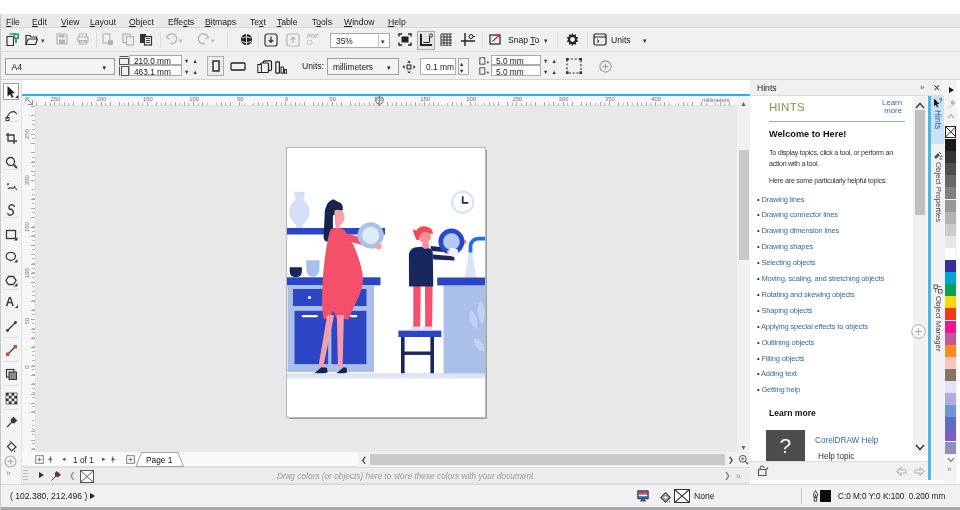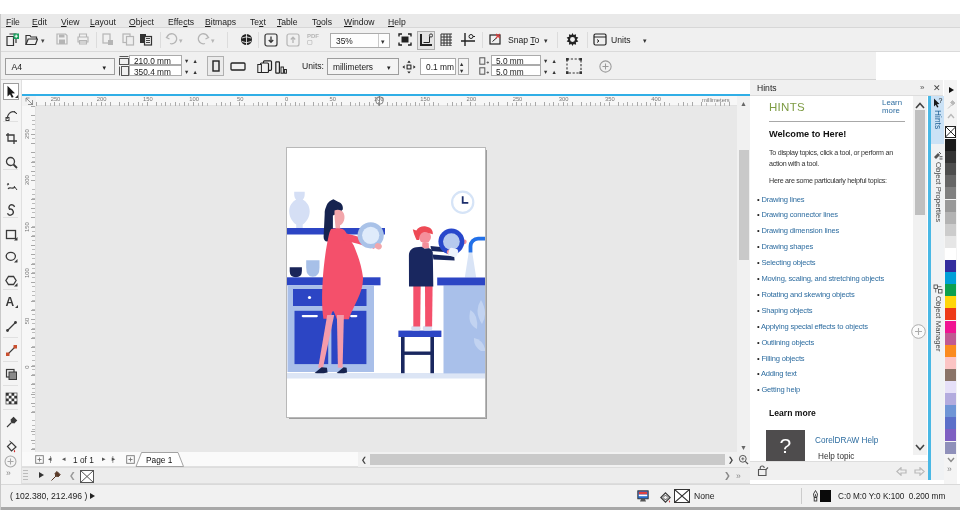--- a/index.html
+++ b/index.html
@@ -151,41 +151,41 @@
 
   <svg class="tbtn" style="left:593px" width="14" height="13" viewBox="0 0 14 13">
         <rect x="1" y="1" width="12" height="11" rx="1.5" fill="none" stroke="#222" stroke-width="1.2"></rect>
         <path d="M1 4 h12" stroke="#222" stroke-width="1"></path>
         <path d="M4 6.5 l2 1.5 l-2 1.5" fill="none" stroke="#222" stroke-width="1"></path>
       </svg>
   <div class="abs" style="left:611px;top:7px;font-size:8.6px">Units</div>
   <div class="dd" style="left:643px;top:9px">▾</div>
 </div>
 
-<div class="abs" style="left:0;top:52px;width:876px;height:28px;background:#f0f0f0;border-bottom:1px solid #d4d4d4;box-sizing:border-box" id="propbar">
+<div class="abs" style="left:0;top:52px;width:960px;height:28px;background:#f0f0f0;border-bottom:1px solid #d4d4d4;box-sizing:border-box" id="propbar">
 
   <div class="abs box" style="left:4.5px;top:6.3px;width:110px;height:16.5px;background:#f4f4f4;border:1px solid #9d9d9d">
     <div class="abs" style="left:6px;top:3px;font-size:8.6px">A4</div>
     <div class="dd" style="left:97px;top:5px;color:#222">▾</div>
   </div>
 
   <svg class="abs" style="left:119px;top:4px" width="10" height="9" viewBox="0 0 10 9">
         <rect x="0.5" y="2.5" width="9" height="6" fill="none" stroke="#555" stroke-width="1"></rect>
         <path d="M0.5 0.5 h9" stroke="#555" stroke-width="1"></path>
       </svg>
   <svg class="abs" style="left:119px;top:14px" width="10" height="10" viewBox="0 0 10 10">
         <rect x="2.5" y="0.5" width="7" height="9" fill="none" stroke="#555" stroke-width="1"></rect>
         <path d="M0.5 0.5 v9" stroke="#555" stroke-width="1"></path>
       </svg>
 
   <div class="abs box" style="left:129px;top:2.6px;width:53px;height:10.6px;background:#fff;border:1px solid #ababab">
         <div class="abs" style="left:4px;top:0.6px;font-size:8.3px">210.0 mm</div>
       </div>
   <div class="abs box" style="left:129px;top:13.4px;width:53px;height:10.6px;background:#fff;border:1px solid #ababab">
-        <div class="abs" style="left:4px;top:0.6px;font-size:8.3px">350.4 mm</div>
+        <div class="abs" style="left:4px;top:0.6px;font-size:8.3px">463.1 mm</div>
       </div>
   <div class="dd" style="left:185px;top:6px;color:#333;font-size:6.5px">▾</div>
       <div class="dd" style="left:193.5px;top:6px;color:#333;font-size:6.5px">▴</div>
   <div class="dd" style="left:185px;top:17px;color:#333;font-size:6.5px">▾</div>
       <div class="dd" style="left:193.5px;top:17px;color:#333;font-size:6.5px">▴</div>
 
   <div class="abs box" style="left:207px;top:4px;width:17px;height:20px;border:1px solid #b0b0b0;background:#ebebeb"></div>
   <svg class="abs" style="left:212px;top:8px" width="8" height="12" viewBox="0 0 8 12">
         <rect x="1" y="1" width="6" height="10" fill="none" stroke="#222" stroke-width="1.4"></rect>
       </svg>
@@ -523,32 +523,33 @@
   <div class="abs" style="left:1px;top:2px;width:5px;height:12px;background:repeating-linear-gradient(180deg,#bbb 0 1px,transparent 1px 3px)"></div>
   <div class="abs" style="left:16.5px;top:4px;width:0;height:0;border-top:3.5px solid transparent;border-bottom:3.5px solid transparent;border-left:5px solid #333"></div>
   <svg class="abs" style="left:28px;top:2px" width="12" height="12" viewBox="0 0 12 12">
         <path d="M1.5 10.5 L6 6 M5 5 l1.8 1.8 M7 1.5 l3.2 3.2 -2.2 2.2 -3.2-3.2z" fill="#5a3a28" stroke="#5a3a28" stroke-width="1"></path>
       </svg>
   <div class="abs" style="left:47px;top:3px;font-size:8px;color:#999">❮</div>
   <div class="abs box" style="left:58px;top:1.5px;width:14px;height:13px;background:#fff;border:1.2px solid #555"></div>
   <svg class="abs" style="left:58px;top:1.5px" width="14" height="13" viewBox="0 0 14 13">
         <path d="M0 0 L14 13 M14 0 L0 13" stroke="#555" stroke-width="1"></path>
       </svg>
+  <div class="abs" style="left:255px;top:2.5px;font-size:8.3px;font-style:italic;color:#9c9c9c">Drag colors (or objects) here to store these colors with your document</div>
   <div class="abs" style="left:702px;top:3px;font-size:8px;color:#888">❯</div>
   <div class="abs" style="left:714px;top:2.5px;font-size:8.5px;color:#888">»</div>
 </div>
 
 <div class="abs" style="left:750px;top:80px;width:193px;height:16px;background:#f0f0f0;border-bottom:1px solid #ddd;box-sizing:border-box">
   <div class="abs" style="left:7px;top:2.5px;font-size:8.6px;color:#222">Hints</div>
   <div class="abs" style="left:170px;top:3px;font-size:8px;color:#555">»</div>
   <div class="abs" style="left:183px;top:2.5px;font-size:9px;color:#444">✕</div>
 </div>
 <div class="abs" style="left:750px;top:96px;width:163px;height:365px;background:#fff;overflow:hidden" id="hintsbody">
   <div class="abs" style="left:19px;top:5px;font-size:11.5px;color:#7e9c44;letter-spacing:0.3px">HINTS</div>
-  <div class="abs" style="right:11px;top:2.5px;font-size:7.8px;color:#2e6da0;text-align:left;line-height:8px">Learn<br>more</div>
+  <div class="abs" style="right:11px;top:2.5px;font-size:7.8px;color:#2e6da0;text-align:right;line-height:8px">Learn<br>more</div>
   <div class="abs" style="left:19px;top:24.5px;width:136px;height:1px;background:#a8a8a8"></div>
   <div class="abs" style="left:19px;top:33px;font-size:9.2px;font-weight:bold;color:#111">Welcome to Here!</div>
   <div class="abs" style="left:19px;top:52px;font-size:7.7px;color:#333;line-height:10.5px;white-space:nowrap;letter-spacing:-0.3px;transform:scaleX(0.93);transform-origin:0 0">To display topics, click a tool, or perform an<br>action with a tool.</div>
   <div class="abs" style="left:19px;top:80px;font-size:7.7px;color:#333;white-space:nowrap;letter-spacing:-0.3px;transform:scaleX(0.93);transform-origin:0 0">Here are some particularly helpful topics:</div>
   <div class="li" style="top:98.5px">Drawing lines</div>
       <div class="li" style="top:114.4px">Drawing connector lines</div>
       <div class="li" style="top:130.3px">Drawing dimension lines</div>
       <div class="li" style="top:146.2px">Drawing shapes</div>
       <div class="li" style="top:162.1px">Selecting objects</div>
       <div class="li" style="top:178.0px">Moving, scaling, and stretching objects</div>

